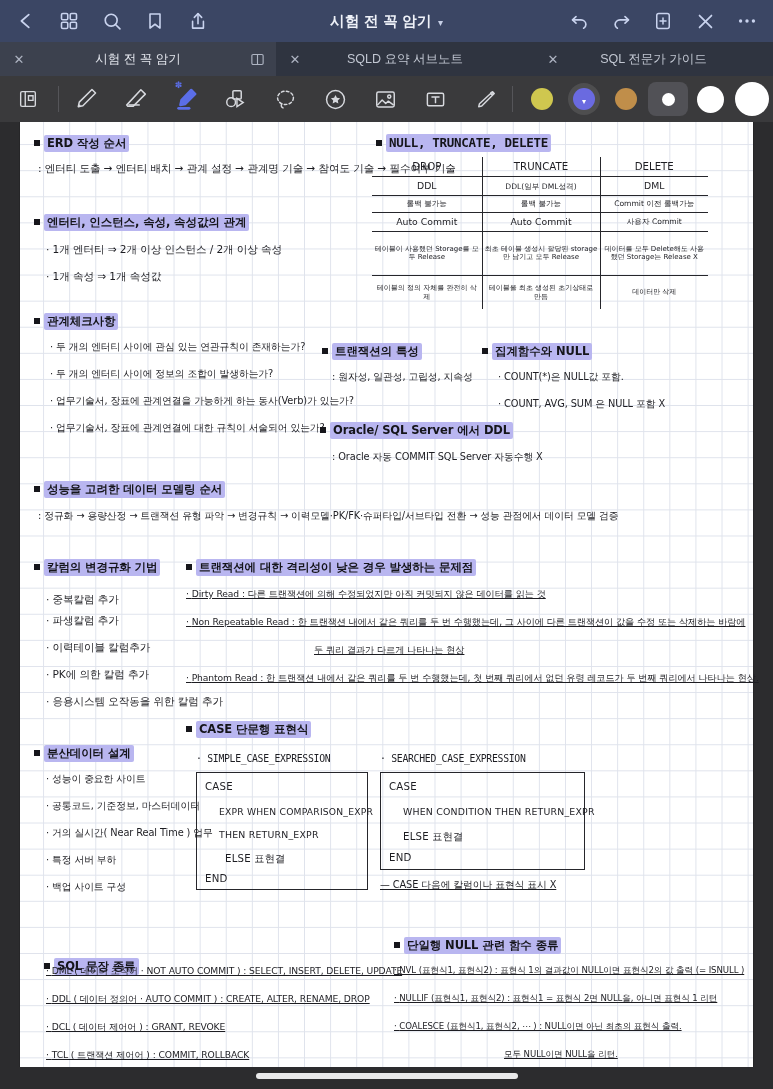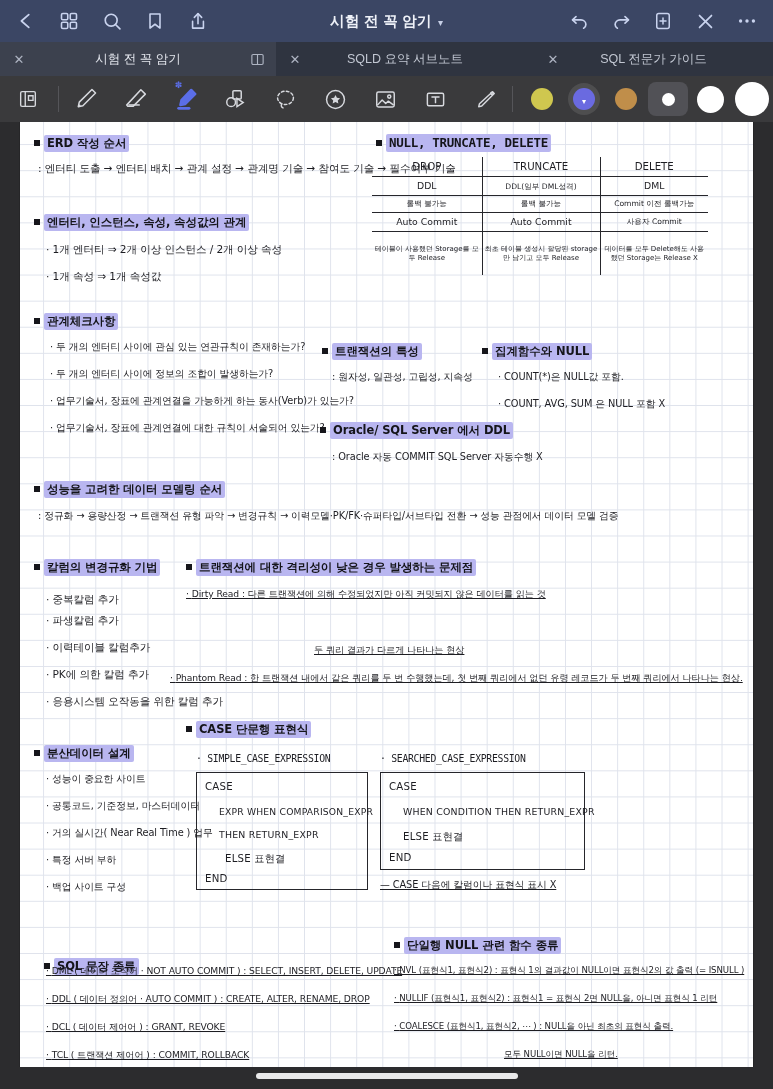--- a/index.html
+++ b/index.html
@@ -421,20 +421,25 @@
         <tr>
           <td>Auto Commit</td>
           <td>Auto Commit</td>
           <td class="tiny">사용자 Commit</td>
         </tr>
         <tr style="height:44px;">
           <td class="tiny2">테이블이 사용했던 Storage를 모두 Release</td>
           <td class="tiny2">최초 테이블 생성시 할당된 storage만 남기고 모두 Release</td>
           <td class="tiny2">데이터를 모두 Delete해도 사용했던 Storage는 Release X</td>
         </tr>
+        <tr style="height:34px;">
+          <td class="tiny2">테이블의 정의 자체를 완전히 삭제</td>
+          <td class="tiny2">테이블을 최초 생성된 초기상태로 만듬</td>
+          <td class="tiny2">데이터만 삭제</td>
+        </tr>
       </tbody>
         </table>
 
       <div class="hw hd" style="left:302px; top:222px;">
         <span class="bullet-sq"></span><span class="hl">트랜잭션의 특성</span>
       </div>
       <div class="hw bs" style="left:312px; top:249px;">: 원자성, 일관성, 고립성, 지속성</div>
 
       <div class="hw hd" style="left:300px; top:301px;">
         <span class="bullet-sq"></span><span class="hl">Oracle/ SQL Server 에서 DDL</span>
@@ -458,22 +463,23 @@
       <div class="hw bd" style="left:26px; top:471px;">·&nbsp;<span>중복칼럼 추가</span></div>
       <div class="hw bd" style="left:26px; top:492px;">·&nbsp;<span>파생칼럼 추가</span></div>
       <div class="hw bd" style="left:26px; top:519px;">·&nbsp;<span>이력테이블 칼럼추가</span></div>
       <div class="hw bd" style="left:26px; top:546px;">·&nbsp;<span>PK에 의한 칼럼 추가</span></div>
       <div class="hw bd" style="left:26px; top:573px;">·&nbsp;<span>응용시스템 오작동을 위한 칼럼 추가</span></div>
 
       <div class="hw hd" style="left:166px; top:438px;">
         <span class="bullet-sq"></span><span class="hl">트랜잭션에 대한 격리성이 낮은 경우 발생하는 문제점</span>
       </div>
       <div class="hw bx" style="left:166px; top:466px;">·&nbsp;<span>Dirty Read : 다른 트랜잭션에 의해 수정되었지만 아직 커밋되지 않은 데이터를 읽는 것</span></div>
+      <div class="hw bx" style="left:166px; top:494px;">·&nbsp;<span>Non Repeatable Read : 한 트랜잭션 내에서 같은 쿼리를 두 번 수행했는데, 그 사이에 다른 트랜잭션이 값을 수정 또는 삭제하는 바람에</span></div>
       <div class="hw bx" style="left:246px; top:522px;margin-left:48px;">두 쿼리 결과가 다르게 나타나는 현상</div>
-      <div class="hw bx" style="left:150px; top:550px;text-align:center;">·&nbsp;<span>Phantom Read : 한 트랜잭션 내에서 같은 쿼리를 두 번 수행했는데, 첫 번째 쿼리에서 없던 유령 레코드가 두 번째 쿼리에서 나타나는 현상.</span></div>
+      <div class="hw bx" style="left:166px; top:550px;text-align:center;">·&nbsp;<span>Phantom Read : 한 트랜잭션 내에서 같은 쿼리를 두 번 수행했는데, 첫 번째 쿼리에서 없던 유령 레코드가 두 번째 쿼리에서 나타나는 현상.</span></div>
 
       <div class="hw hd" style="left:166px; top:600px;">
         <span class="bullet-sq"></span><span class="hl">CASE 단문행 표현식</span>
       </div>
       <div class="hw bs mono" style="left:176px; top:631px;">·&nbsp;<span>SIMPLE_CASE_EXPRESSION</span></div>
       <div class="hw bs mono" style="left:360px; top:631px;">·&nbsp;<span>SEARCHED_CASE_EXPRESSION</span></div>
 
       <div class="codebox" style="left:176px; top:650px; width:172px; height:118px;">
         <span class="codeline mono" style="left:8px; top:8px;">CASE</span>
         <span class="codeline mono" style="left:22px; top:33px; font-size:9.2px;">EXPR WHEN COMPARISON_EXPR</span>
@@ -505,20 +511,20 @@
       <div class="hw bx" style="left:26px; top:843px;">·&nbsp;<span>DML ( 데이터 조작어 ·  NOT AUTO COMMIT ) : SELECT, INSERT, DELETE, UPDATE</span></div>
       <div class="hw bx" style="left:26px; top:871px;">·&nbsp;<span>DDL ( 데이터 정의어 ·  AUTO COMMIT ) : CREATE, ALTER, RENAME, DROP</span></div>
       <div class="hw bx" style="left:26px; top:899px;">·&nbsp;<span>DCL ( 데이터 제어어 ) : GRANT, REVOKE</span></div>
       <div class="hw bx" style="left:26px; top:927px;">·&nbsp;<span>TCL ( 트랜잭션 제어어 ) : COMMIT, ROLLBACK</span></div>
 
       <div class="hw hd" style="left:374px; top:816px;">
         <span class="bullet-sq"></span><span class="hl">단일행 NULL 관련 함수 종류</span>
       </div>
       <div class="hw bx" style="left:374px; top:843px; font-size:8.6px;">·&nbsp;<span>NVL (표현식1, 표현식2) : 표현식 1의 결과값이 NULL이면 표현식2의 값 출력 (= ISNULL )</span></div>
       <div class="hw bx" style="left:374px; top:871px; font-size:8.6px;">·&nbsp;<span>NULLIF (표현식1, 표현식2) : 표현식1 = 표현식 2면 NULL을, 아니면 표현식 1 리턴</span></div>
-      <div class="hw bx" style="left:374px; top:899px; font-size:8.6px;">·&nbsp;<span>COALESCE (표현식1, 표현식2, ⋯ ) :  NULL을 아닌 최초의 표현식 출력.</span></div>
+      <div class="hw bx" style="left:374px; top:899px; font-size:8.6px;">·&nbsp;<span>COALESCE (표현식1, 표현식2, ⋯ ) :  NULL이면 아닌 최초의 표현식 출력.</span></div>
       <div class="hw bx" style="left:484px; top:927px; font-size:8.6px;">모두 NULL이면 NULL을 리턴.</div>
 
     </div>
   </div>
 </div>
 
 <div class="home-ind"></div>
 
 </body></html>

